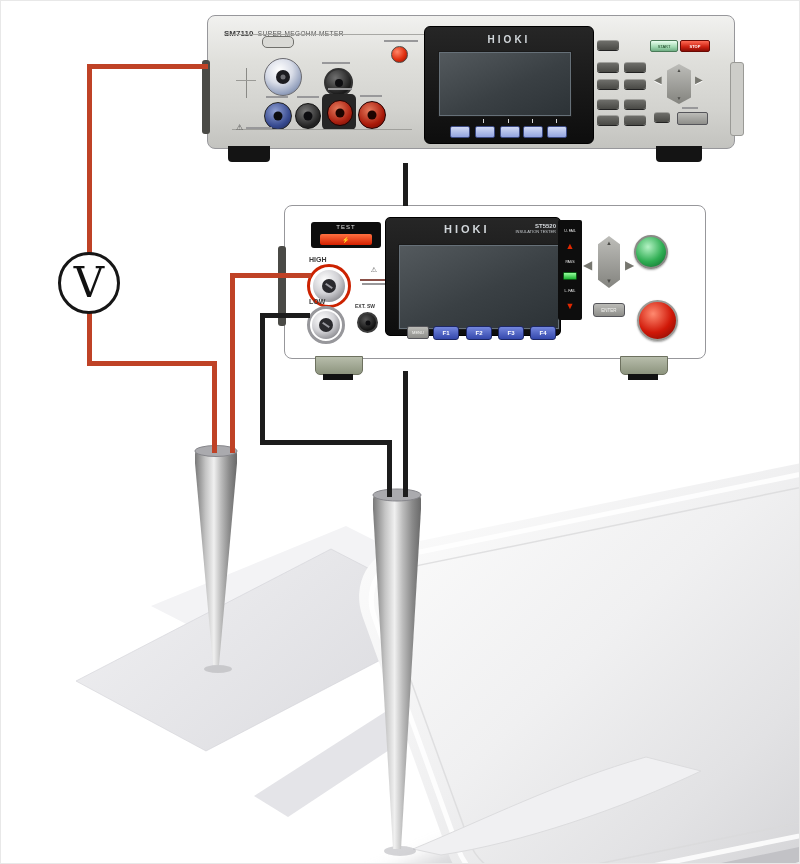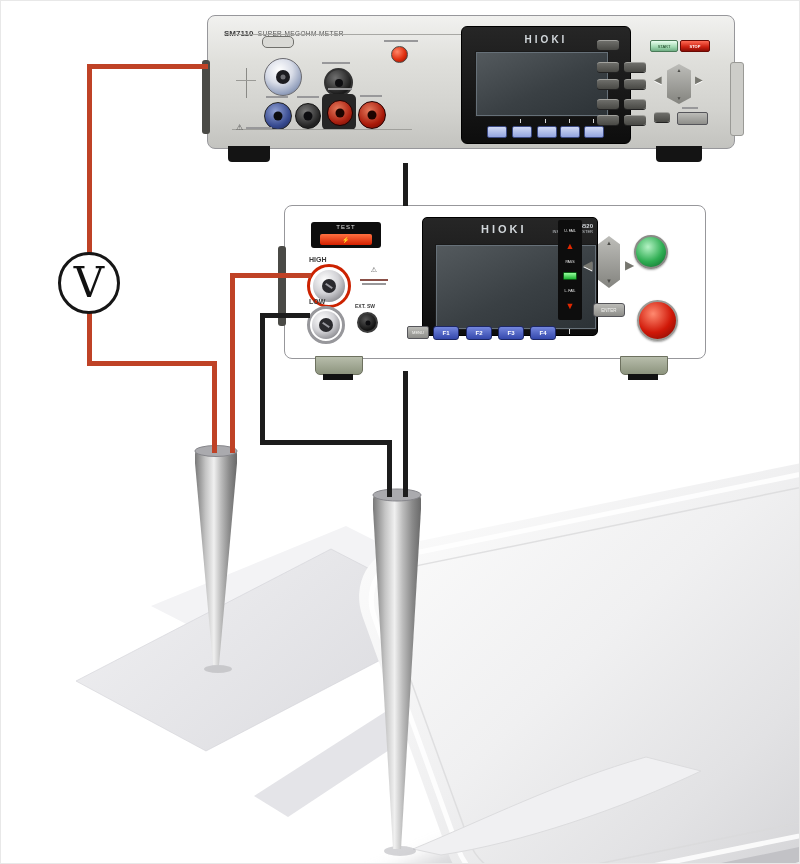--- a/index.html
+++ b/index.html
@@ -23,21 +23,21 @@
          background:linear-gradient(180deg,#f1f1ef 0%,#dfdfdb 35%,#d3d3cf 70%,#c3c3bf 100%);}
   .inst2{left:283px;top:204px;width:420px;height:152px;
          background:linear-gradient(180deg,#ececea 0%,#dadad6 40%,#cccccá8 75%,#bcbcb8 100%);}
   .ear-l{position:absolute;background:#4a4a46;border-radius:3px;}
   .ear-r{position:absolute;background:#cdcdc9;border:1px solid #9a9a96;border-radius:3px;}
   .foot-blk{position:absolute;background:#141414;border-radius:0 0 4px 4px;}
   .foot-grn{position:absolute;background:linear-gradient(180deg,#b7bdab,#8d947e);border:1px solid #6d715f;border-radius:0 0 5px 5px;}
   .pad{position:absolute;background:#111;}
   .lbl-line{position:absolute;height:2px;background:#98989a;}
   
-  .bezel{position:absolute;background:linear-gradient(180deg,#262626,#0d0d0d);border:1px solid #000;border-radius:6px;margin-left:37px;}
+  .bezel{position:absolute;background:linear-gradient(180deg,#262626,#0d0d0d);border:1px solid #000;border-radius:6px;}
   .lcd{position:absolute;background:linear-gradient(155deg,#545a5e 0%,#3a4044 55%,#2c3236 100%);border:1px solid #1a1a1a;box-shadow:inset 0 0 0 1px #667078;}
   .logo{position:absolute;color:#d2d7db;font-weight:bold;letter-spacing:3px;}
   .fkey{position:absolute;background:linear-gradient(180deg,#d0d9f4,#93a4e0);border:1px solid #3c4a84;border-radius:2px;}
   .fkey2{position:absolute;background:linear-gradient(180deg,#7487de,#3448ac);border:1px solid #1d2766;border-radius:3px;
          color:#fff;display:flex;align-items:center;justify-content:center;font-size:6px;font-weight:bold;}
   .tick{position:absolute;width:1px;background:#d8d8d8;}
   
   .k1{position:absolute;background:linear-gradient(180deg,#6e6e6a,#494945);border-radius:3px;
       border-top:1px solid #a2a29e;box-shadow:0 1px 0 #222;}
   .kgray{position:absolute;background:linear-gradient(180deg,#bcbcb8,#8e8e8a);border:1px solid #55555a;border-radius:2px;

